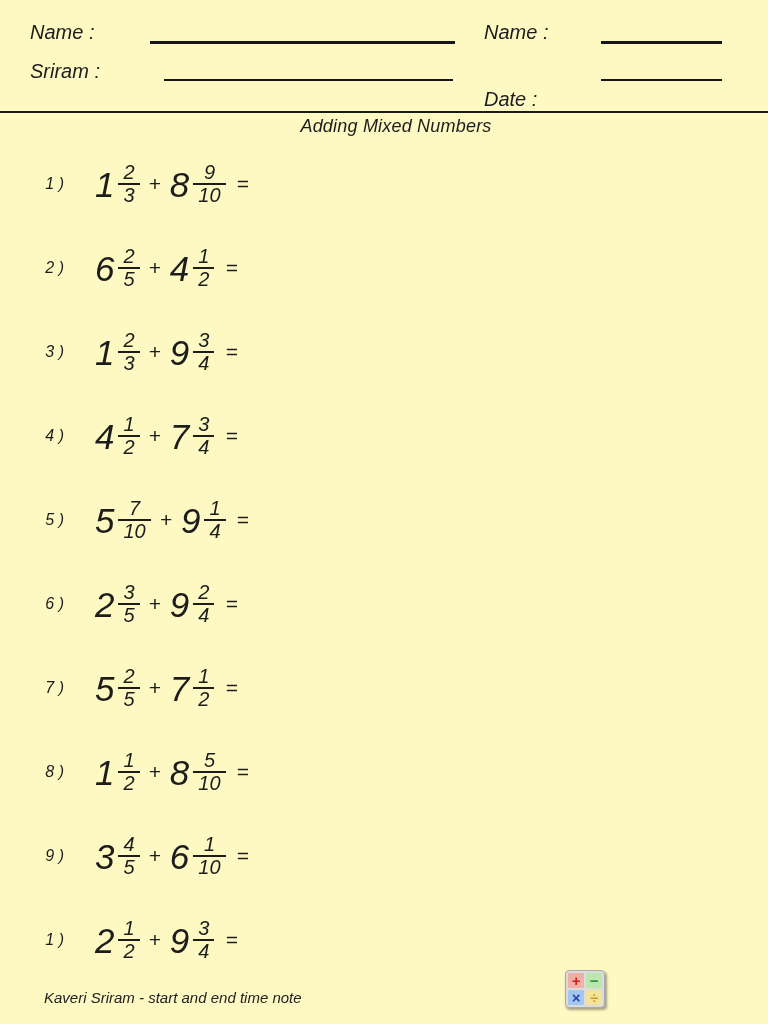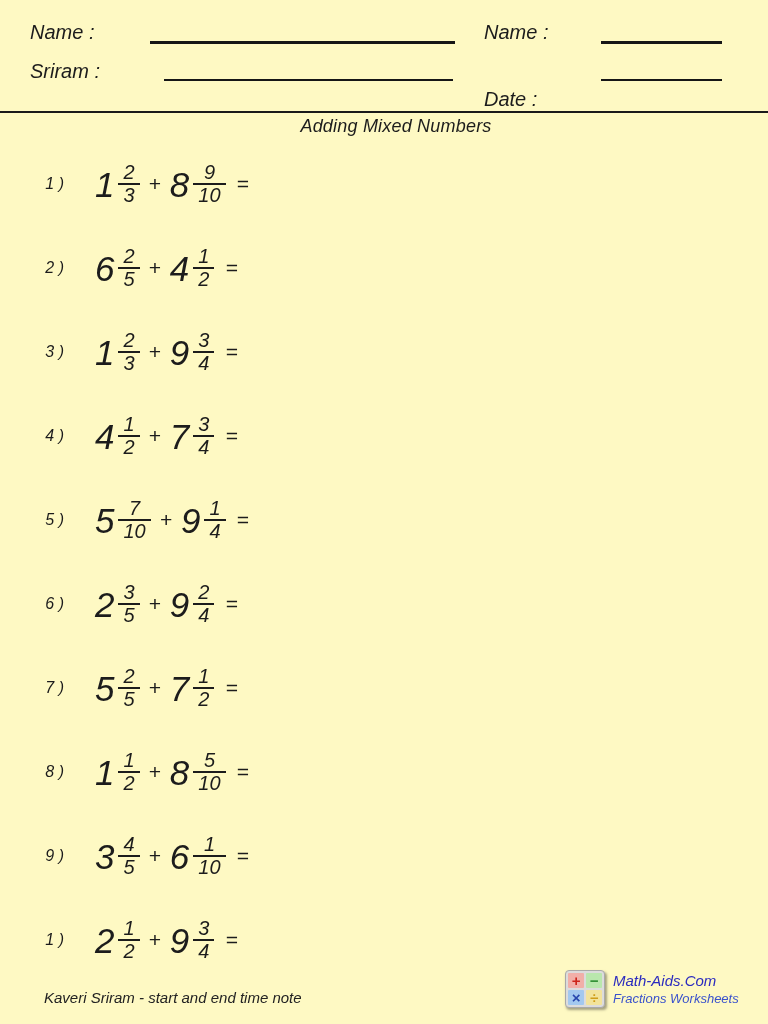--- a/index.html
+++ b/index.html
@@ -290,19 +290,15 @@
 
   <div class="attribution">Kaveri Sriram - start and end time note</div>
 
   <div class="logo">
     <div class="logo-grid">
       <span class="cell cell-plus">+</span>
       <span class="cell cell-minus">−</span>
       <span class="cell cell-times">×</span>
       <span class="cell cell-divide">÷</span>
     </div>
-    <div class="logo-text">
-      <span class="logo-name">Math-Aids.Com</span>
-      <span class="logo-tagline">Fractions Worksheets</span>
-    </div>
   </div>
 
 </div>
 
 </body></html>

